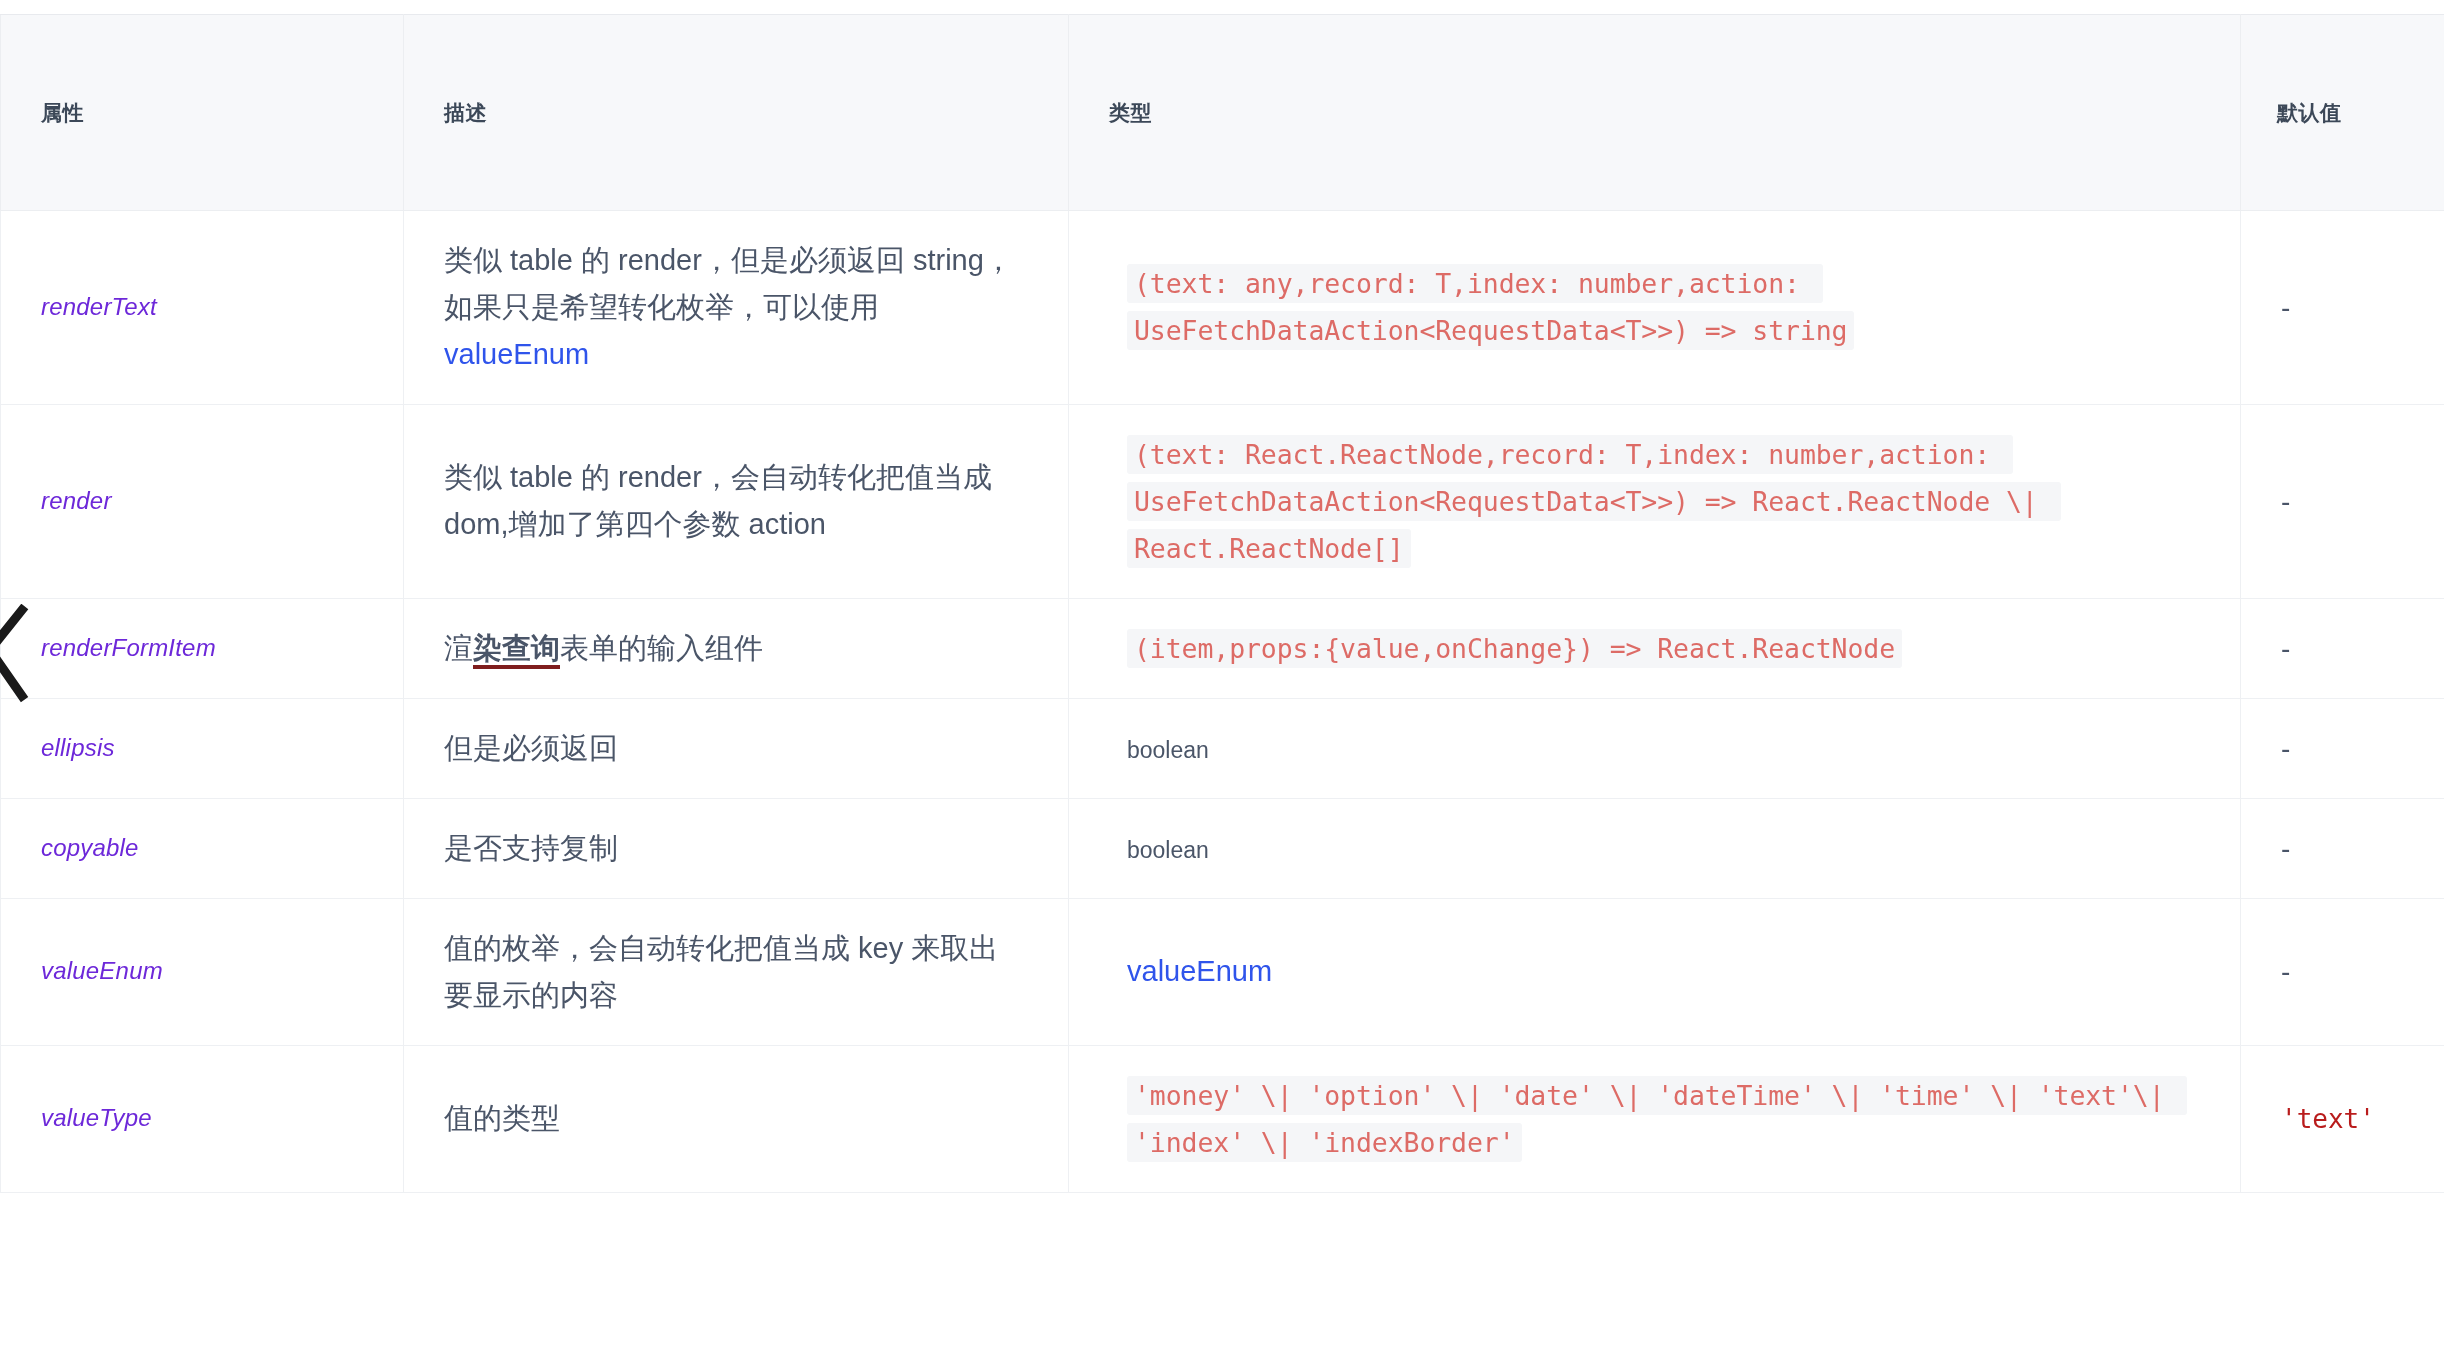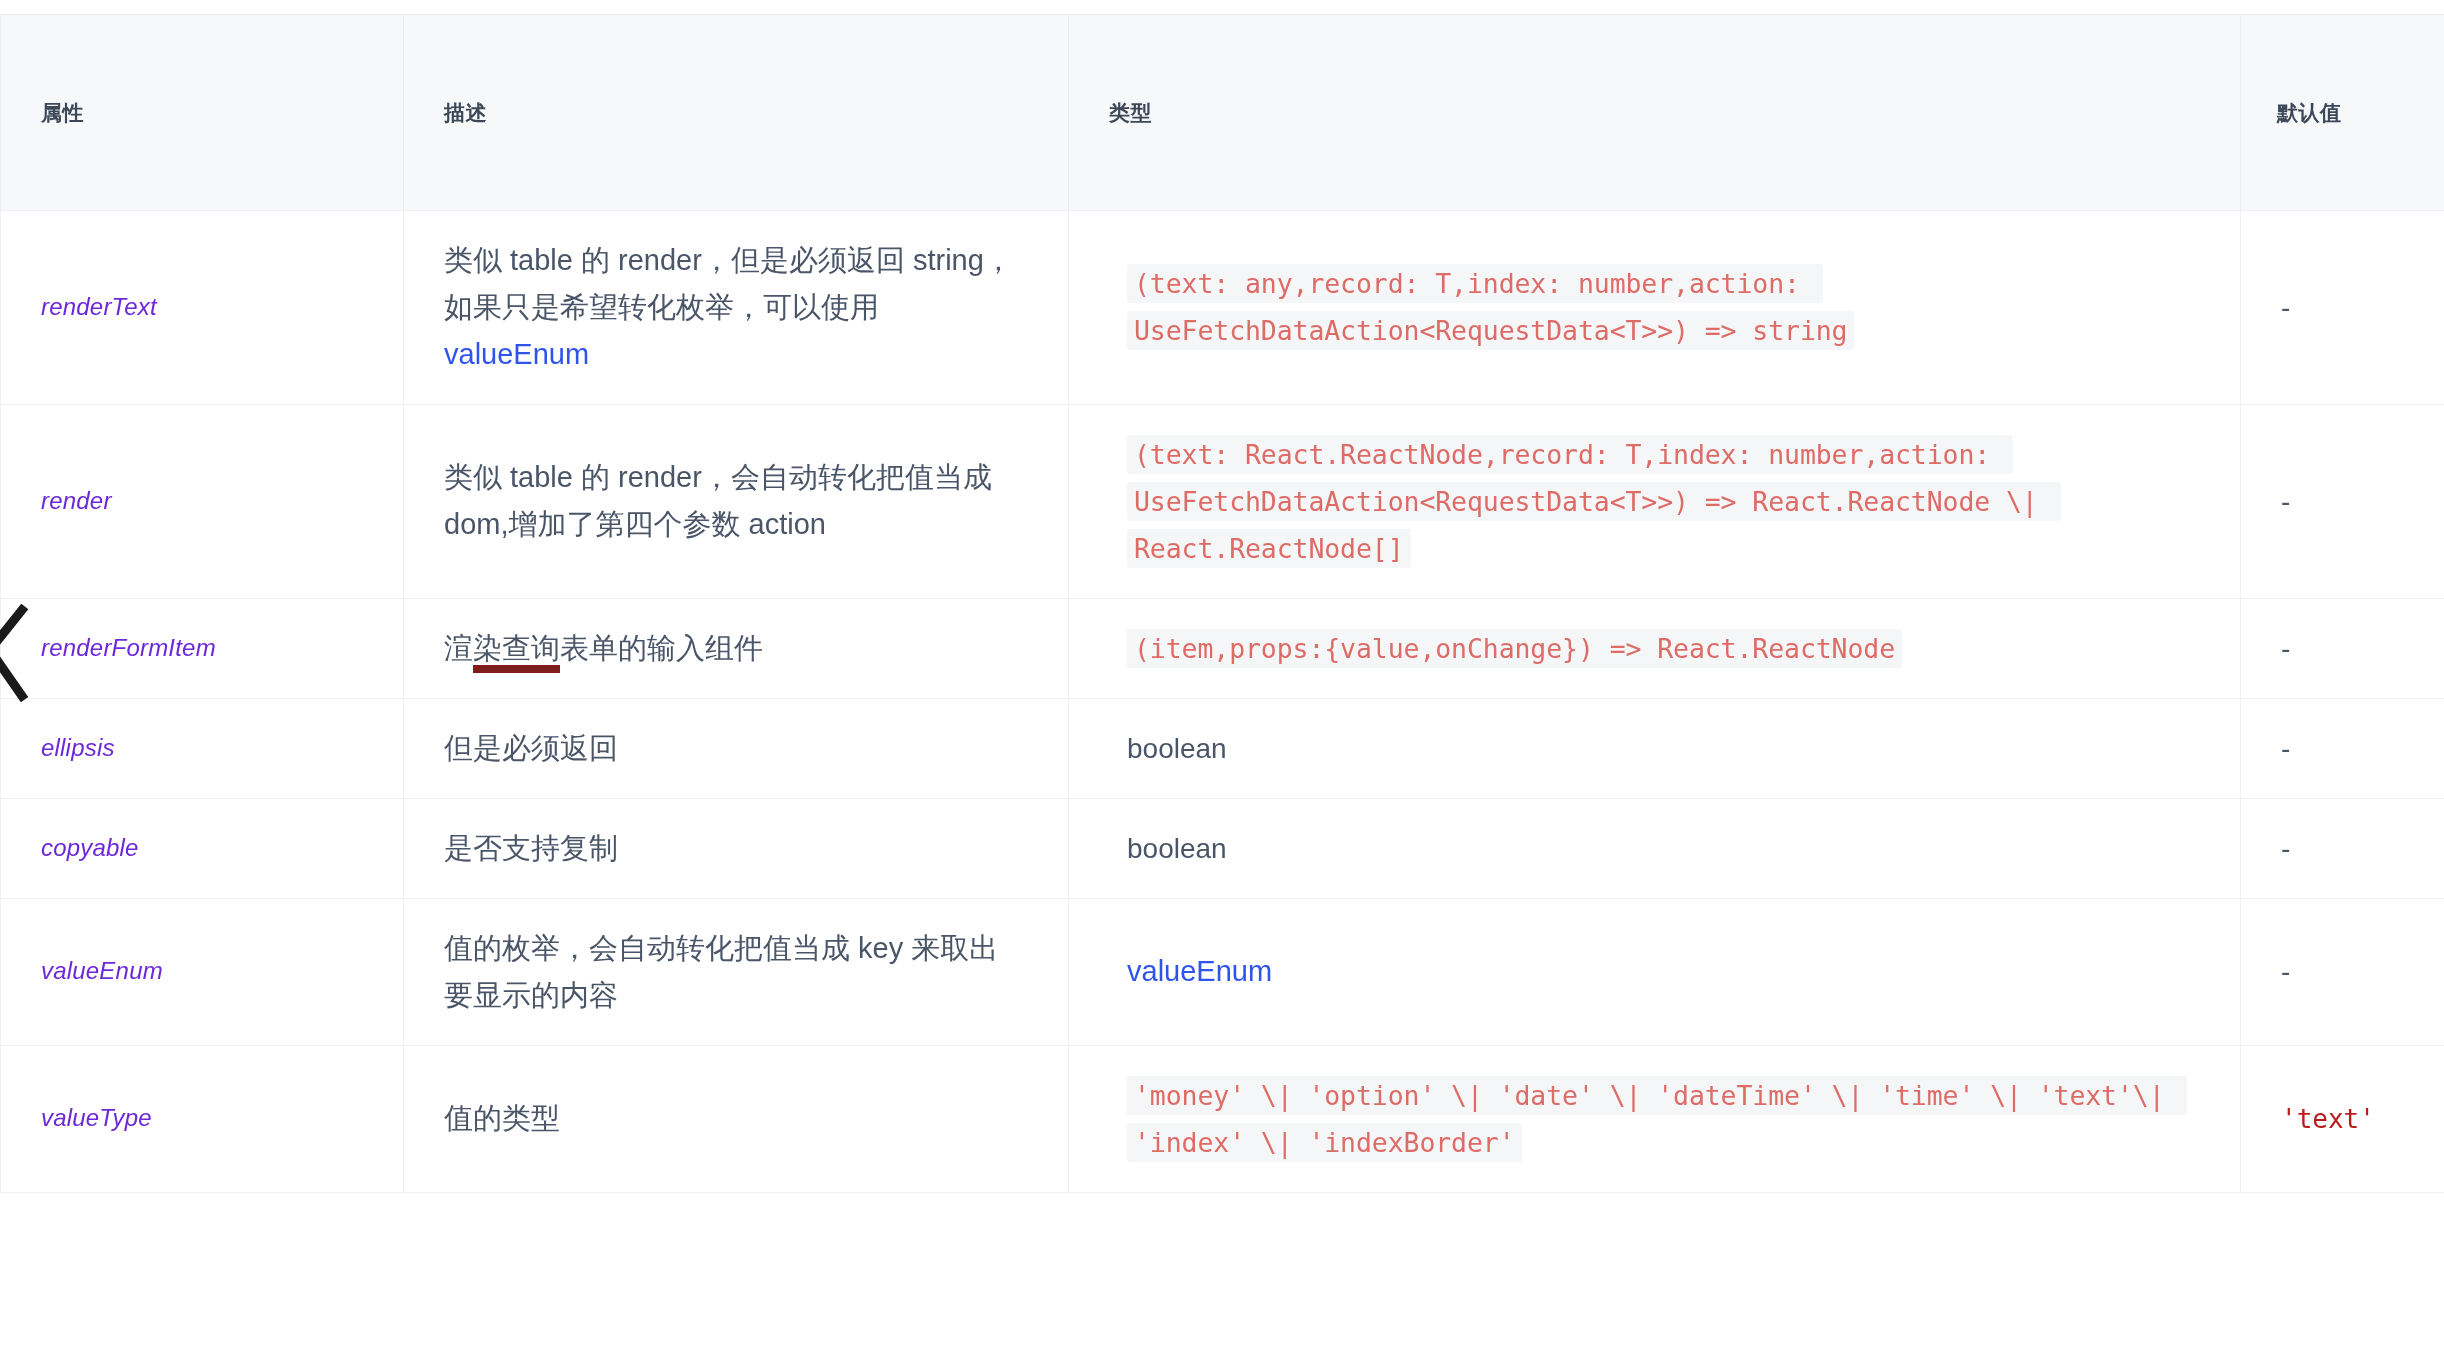--- a/index.html
+++ b/index.html
@@ -94,29 +94,30 @@
 
   code.def-code {
     font-family: "DejaVu Sans Mono", "Liberation Mono", monospace;
     color: #b91c1c;
     font-size: 26px;
     background: transparent;
     padding: 0;
   }
 
   .plain-type {
-    font-size: 28px;
+    font-size: 23px;
     color: #4a5568;
   }
 
   .spell-underline {
     position: relative;
     text-decoration: none;
-    border-bottom: 8px solid #7f1d1d;
+    border-bottom: 4px solid #7f1d1d;
     padding-bottom: 1px;
+    font-weight: bold;
   }
 
   
   .edge-chevron {
     position: absolute;
     left: -16px;
     top: 590px;
     width: 46px;
     height: 100px;
     pointer-events: none;

